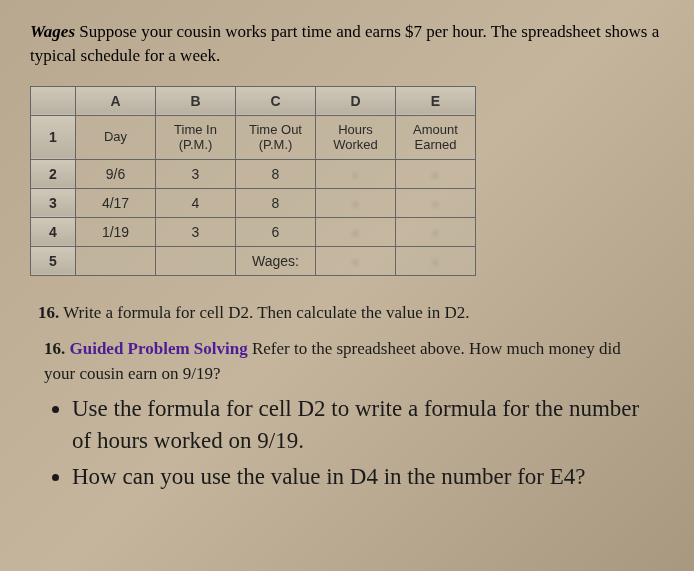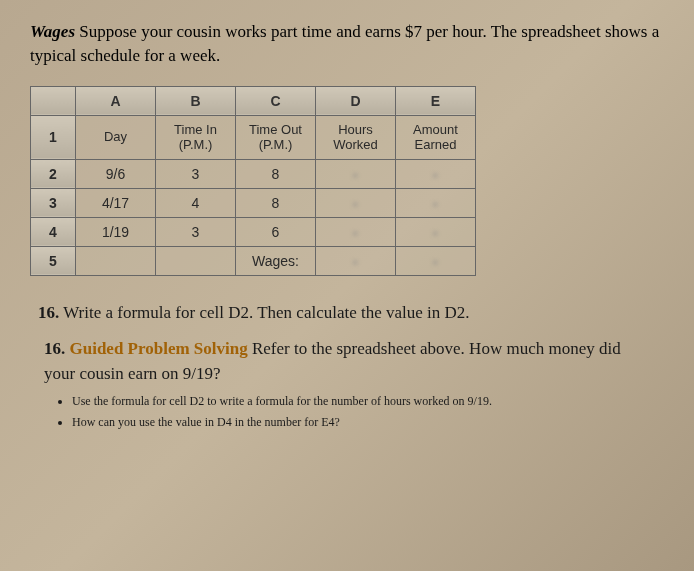--- a/index.html
+++ b/index.html
@@ -62,30 +62,30 @@
       font-size: 17px;
       line-height: 1.45;
       margin: 12px 8px;
       color: #1a1a1a;
     }
     .qnum {
       font-weight: bold;
       display: inline;
     }
     .guided {
-      color: #a16207;
+      color: #4c1d95;
       font-weight: bold;
     }
     .bullet-list {
       margin: 6px 0 0 28px;
       padding: 0;
     }
     .bullet-list li {
       margin: 4px 0;
-      font-size: 12px;
+      font-size: 23px;
       line-height: 1.4;
     }
     .q17-wrap { position: relative; padding-left: 6px; }
   </style>
 </head>
 <body>
 
 <div class="problem-intro">
   <span class="title">Wages</span>
   <span>Suppose your cousin works part time and earns $7 per hour. The spreadsheet shows a typical schedule for a week.</span>

